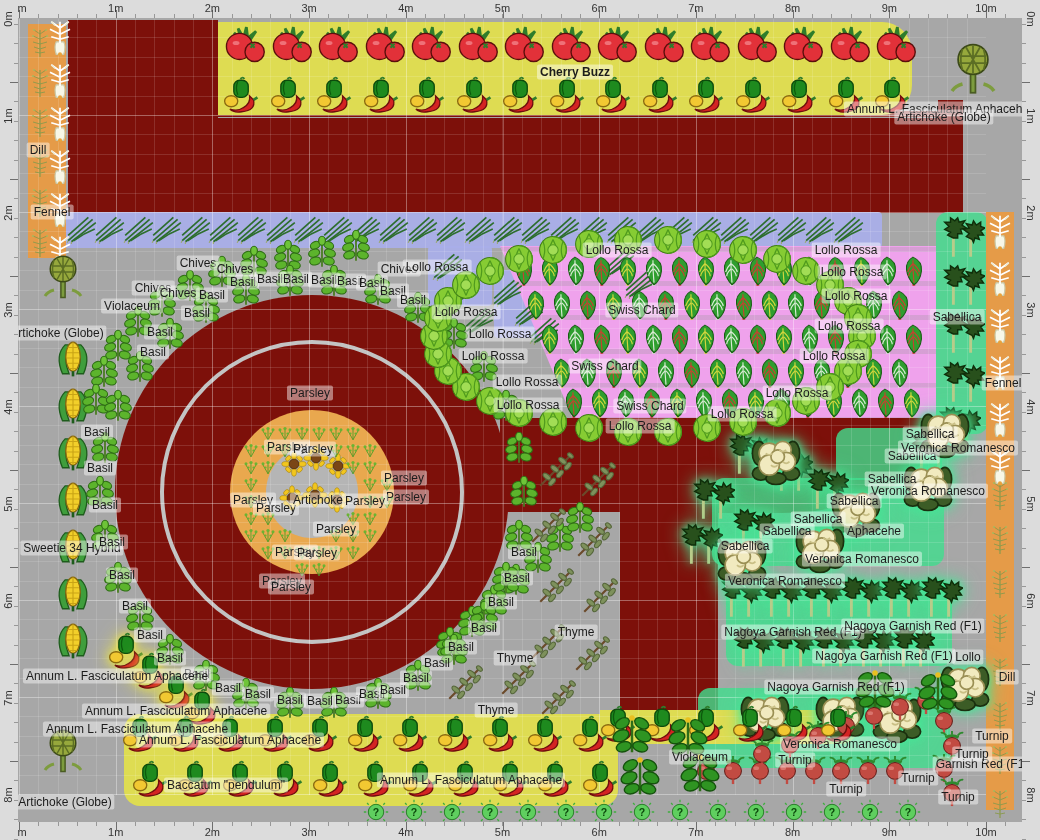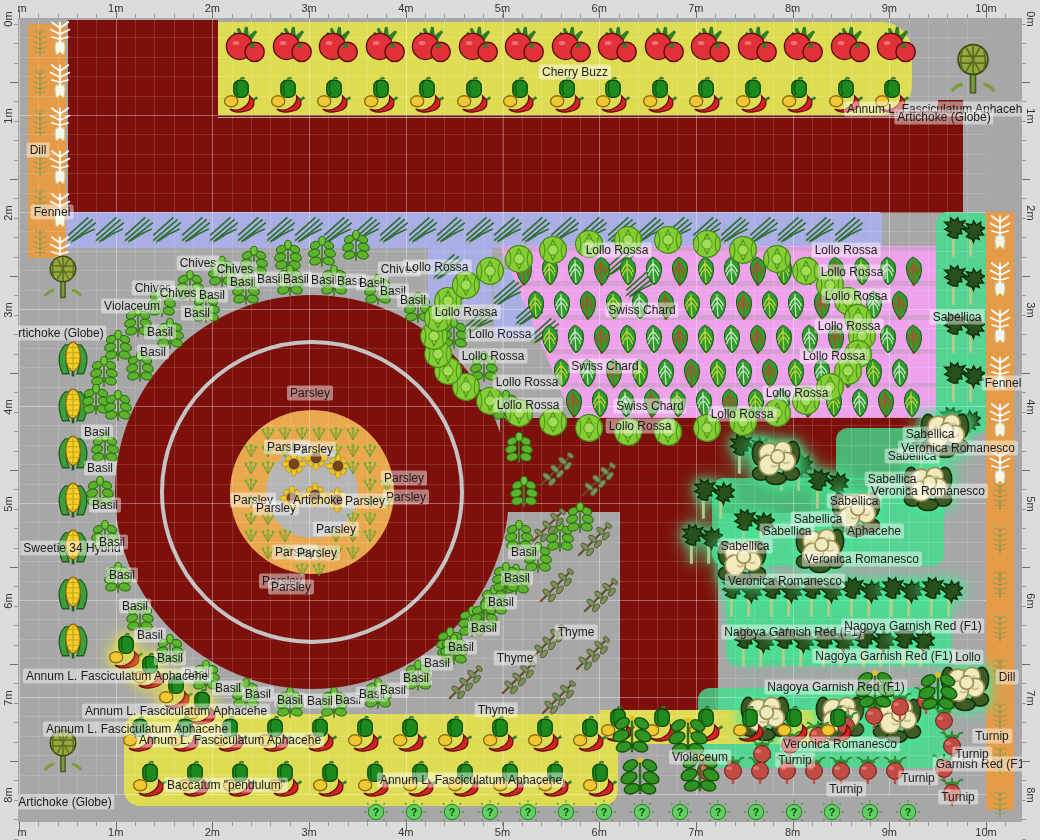--- a/index.html
+++ b/index.html
@@ -1517,21 +1517,21 @@
         <use href="#s-parsleyTuft"></use>
       </svg>
       <svg class="pi" width="20" height="20" style="left: 302px; top: 567px;">
         <use href="#s-parsleyTuft"></use>
       </svg>
       <svg class="pi" width="20" height="20" style="left: 319px; top: 567px;">
         <use href="#s-parsleyTuft"></use>
       </svg>
     </div>
   <div id="labels">
-      <div class="plabel" style="left: 575px; top: 72px;">Cherry Buzz</div>
+      <div class="plabel" style="left: 575px; top: 72px; font-weight: bold;">Cherry Buzz</div>
       <div class="plabel" style="left: 938px; top: 109px;">Annum L. Fasciculatum Aphacehe</div>
       <div class="plabel" style="left: 944px; top: 117px;">Artichoke (Globe)</div>
       <div class="plabel" style="left: 38px; top: 150px;">Dill</div>
       <div class="plabel" style="left: 52px; top: 212px;">Fennel</div>
       <div class="plabel" style="left: 198px; top: 263px;">Chives</div>
       <div class="plabel" style="left: 235px; top: 269px;">Chives</div>
       <div class="plabel" style="left: 153px; top: 288px;">Chives</div>
       <div class="plabel" style="left: 178px; top: 293px;">Chives</div>
       <div class="plabel" style="left: 399px; top: 269px;">Chives</div>
       <div class="plabel" style="left: 437px; top: 267px;">Lollo Rossa</div>

